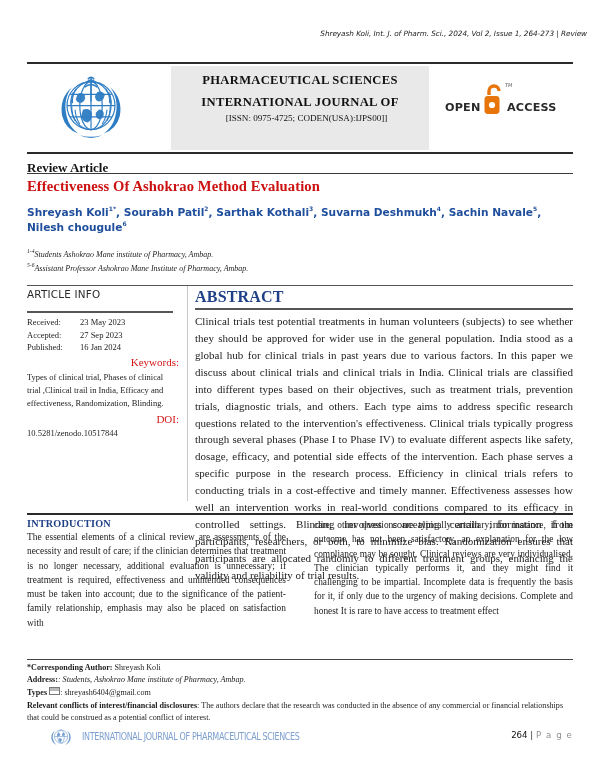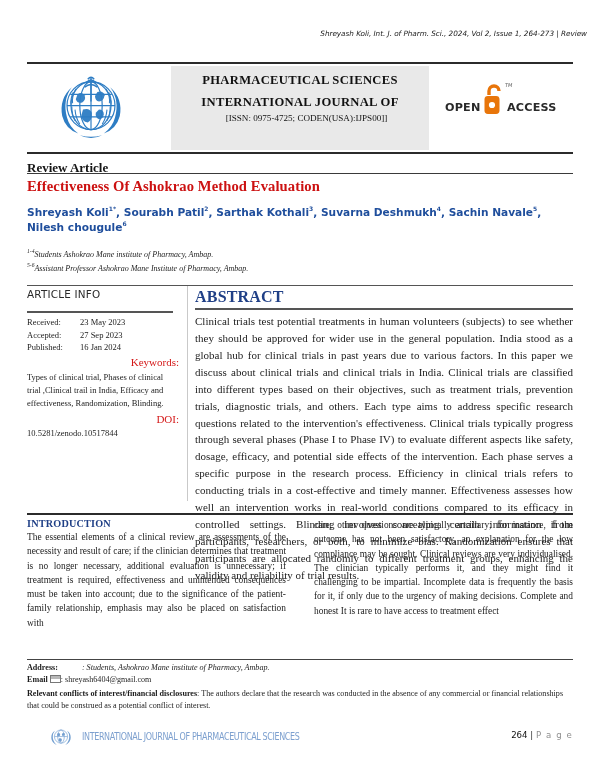--- a/index.html
+++ b/index.html
@@ -313,21 +313,21 @@
   .corr {
     position: absolute;
     left: 27px; top: 662px;
     width: 546px;
     font-family: "Liberation Serif", serif;
     font-size: 8.1px;
     line-height: 1.52;
     color: #1c1c1c;
   }
   .corr b { font-weight: bold; }
-  .corr .ital { font-style: italic; margin-left: 24px; }
+  .corr .ital { font-style: italic; }
   .corr-discl {
     margin-top: 1px;
     text-align: left;
     line-height: 1.5;
   }
   .mail-glyph {
     display: inline-block;
     width: 9px; height: 6px;
     border: 1px solid #777;
     position: relative;
@@ -510,24 +510,28 @@
     </div>
     <div class="col col-right">
       <p>care; other questions are typically ancillary; for instance, if the outcome has not been satisfactory, an explanation for the low compliance may be sought. Clinical reviews are very individualised. The clinician typically performs it, and they might find it challenging to be impartial. Incomplete data is frequently the basis for it, if only due to the urgency of making decisions. Complete and honest It is rare to have access to treatment effect</p>
     </div>
   </div>
 
   <div class="rule-pre-corr"></div>
 
   <div class="corr">
     <div>
+      <b>*Corresponding Author:</b>
+      <span>Shreyash Koli</span>
+    </div>
+    <div>
       <b>Address:</b><span class="ital">: <span>Students, Ashokrao Mane institute of Pharmacy, Ambap.</span></span>
     </div>
     <div>
-      <b>Email</b>
+      <b>Types</b>
       <span class="mail-glyph"></span><span>: shreyash6404@gmail.com</span>
     </div>
     <div class="corr-discl">
       <b>Relevant conflicts of interest/financial disclosures</b><span>: The authors declare that the research was conducted in the absence of any commercial or financial relationships that could be construed as a potential conflict of interest.</span>
     </div>
   </div>
 
   <div class="footer">
     <div class="foot-emblem">
       <svg viewBox="0 0 100 100" width="22" height="22" aria-hidden="true">

